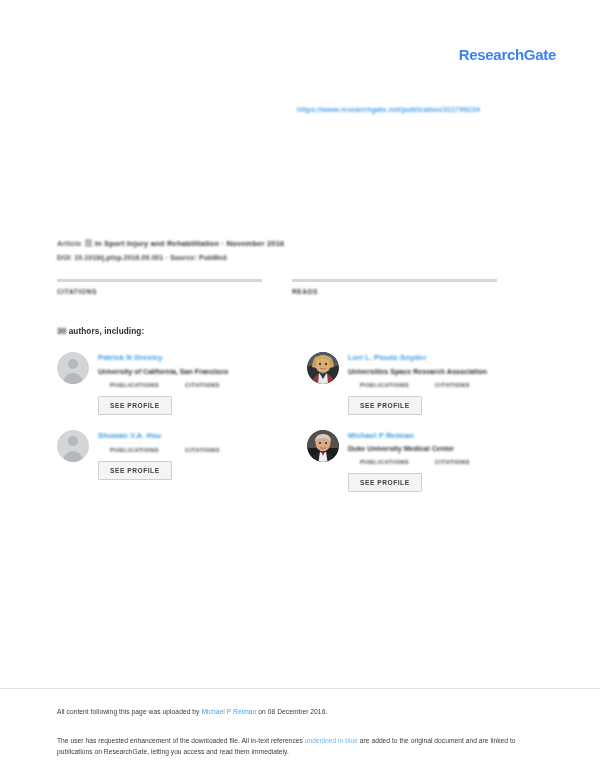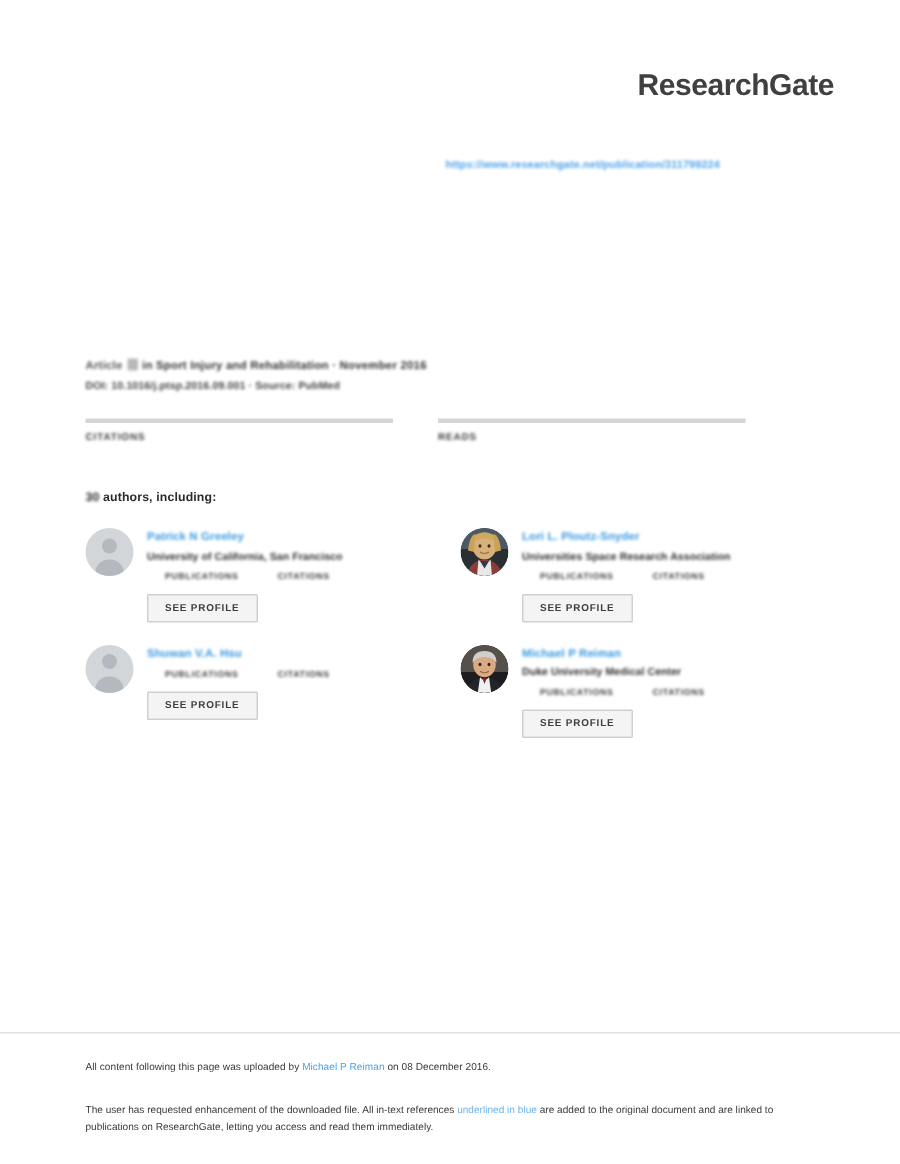--- a/index.html
+++ b/index.html
@@ -20,24 +20,24 @@
     height: 776px;
     background: #ffffff;
     box-sizing: border-box;
   }
 
   
   .rg-logo {
     position: absolute;
     top: 46px;
     right: 44px;
-    font-size: 20px;
+    font-size: 15px;
     font-weight: bold;
     letter-spacing: -0.3px;
-    color: #404040;
+    color: #3b82f6;
     filter: blur(0.35px);
     white-space: nowrap;
     margin-left: 13px;
   }
 
   .rg-url {
     position: absolute;
     top: 105px;
     left: 297px;
     font-size: 7.2px;

